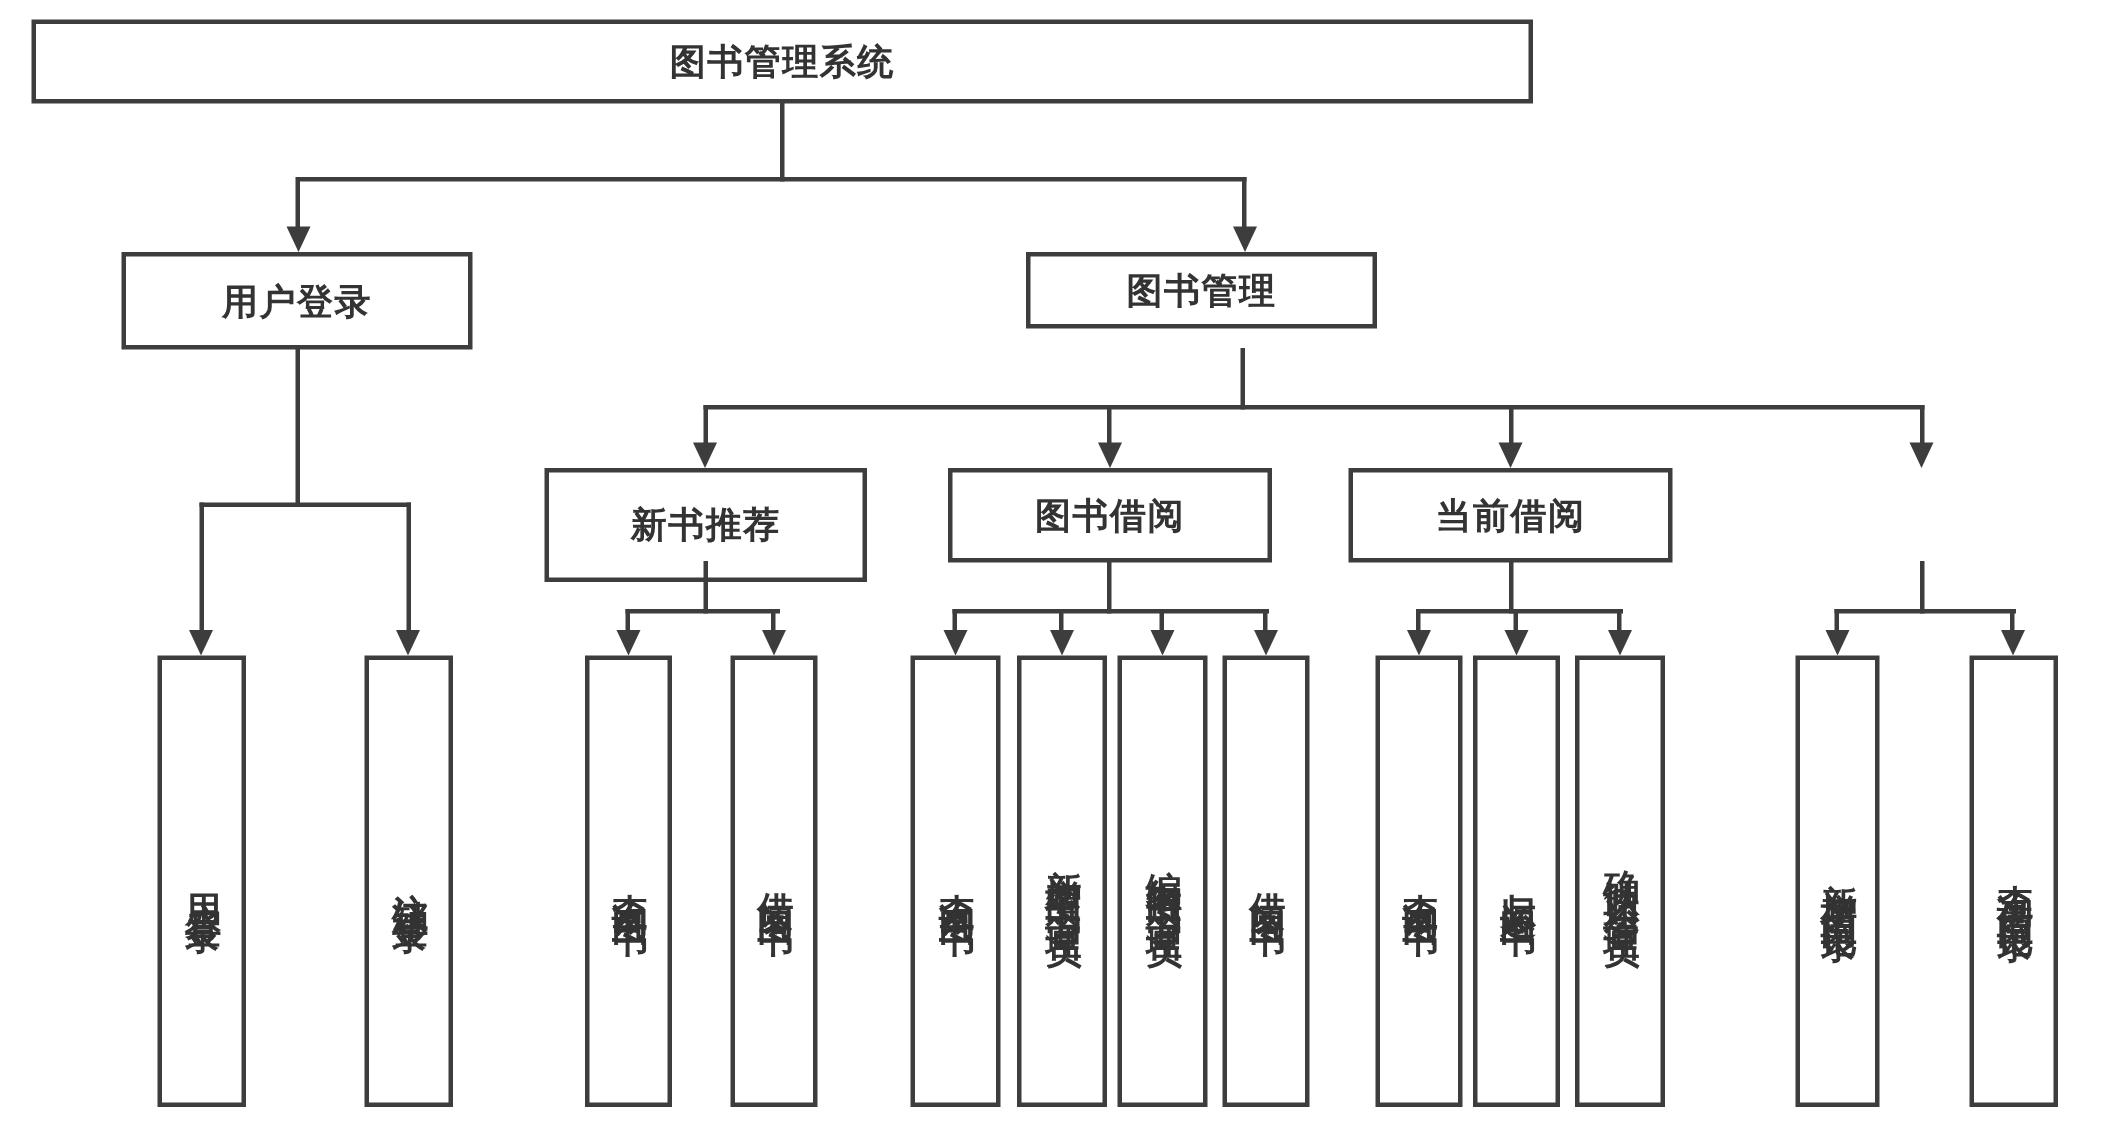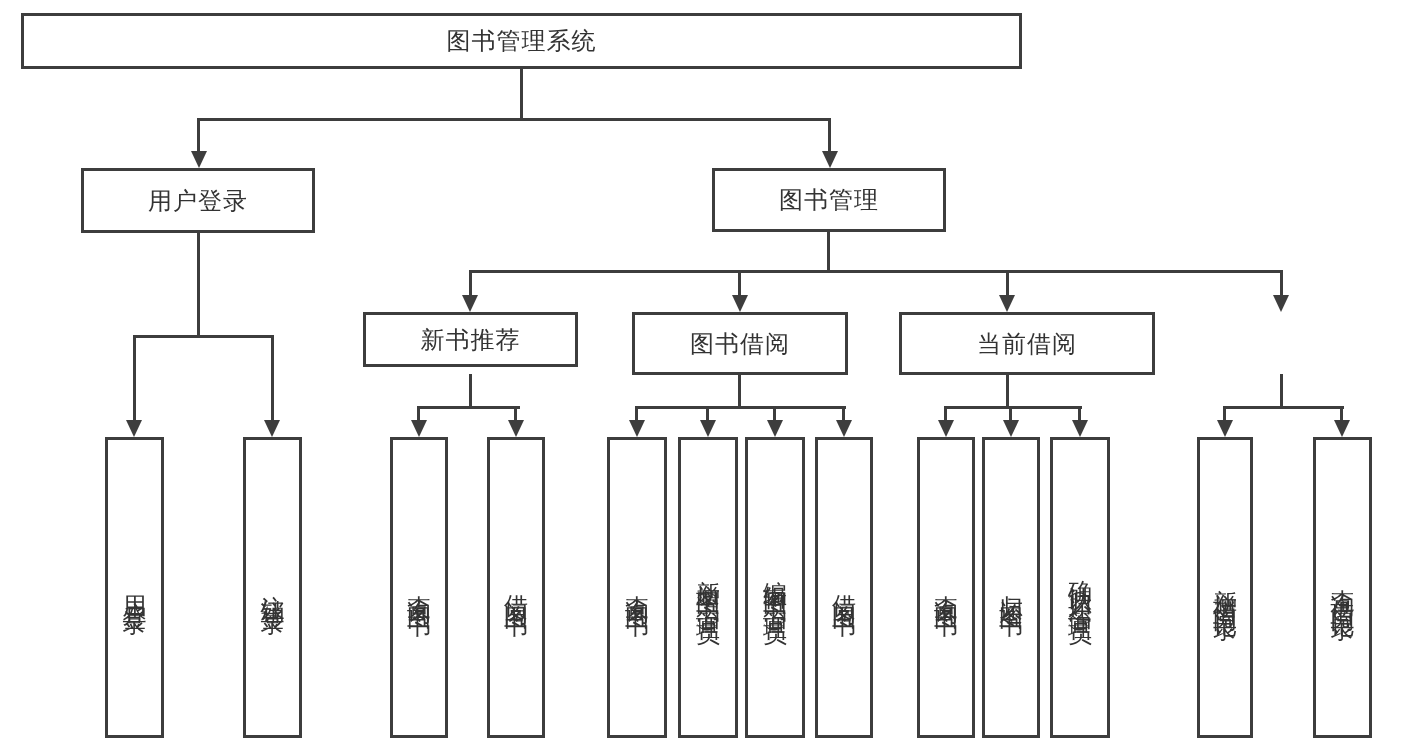--- a/index.html
+++ b/index.html
@@ -7,20 +7,21 @@
     background: #ffffff;
     font-family: "Liberation Sans", sans-serif;
   }
   #diagram {
     position: relative;
     width: 1405px;
     height: 747px;
     background: var(--background, #ffffff);
     overflow: hidden;
     color: var(--text, #333333);
+    font-weight: bold;
   }
   .box {
     position: absolute;
     box-sizing: border-box;
     border: 3px solid var(--line, #3d3d3d);
     background: #ffffff;
     display: flex;
     align-items: center;
     justify-content: center;
   }
@@ -62,21 +63,21 @@
   <div class="vl" style="left:520px; top:68px; height:53px;"></div>
   <div class="hl" style="left:198px; top:118px; width:633px;"></div>
   <div class="vl" style="left:197px; top:118px; height:36px;"></div>
   <div class="arrow" style="left:191px; top:151px;"></div>
   <div class="vl" style="left:828px; top:118px; height:36px;"></div>
   <div class="arrow" style="left:822px; top:151px;"></div>
 
   <div class="box hlabel" style="left:81px; top:168px; width:234px; height:65px;">
     <span>用户登录</span>
   </div>
-  <div class="box hlabel" style="left:712px; top:168px; width:234px; height:64px;">
+  <div class="box hlabel" style="left:684px; top:168px; width:234px; height:51px;">
     <span>图书管理</span>
   </div>
 
   <div class="vl" style="left:197px; top:232px; height:106px;"></div>
   <div class="hl" style="left:133px; top:335px; width:141px;"></div>
   <div class="vl" style="left:133px; top:335px; height:87px;"></div>
   <div class="arrow" style="left:126px; top:420px;"></div>
   <div class="vl" style="left:271px; top:335px; height:87px;"></div>
   <div class="arrow" style="left:264px; top:420px;"></div>
 
@@ -84,27 +85,27 @@
   <div class="hl" style="left:469px; top:270px; width:814px;"></div>
   <div class="vl" style="left:469px; top:270px; height:28px;"></div>
   <div class="arrow" style="left:462px; top:295px;"></div>
   <div class="vl" style="left:738px; top:270px; height:28px;"></div>
   <div class="arrow" style="left:732px; top:295px;"></div>
   <div class="vl" style="left:1006px; top:270px; height:28px;"></div>
   <div class="arrow" style="left:999px; top:295px;"></div>
   <div class="vl" style="left:1280px; top:270px; height:28px;"></div>
   <div class="arrow" style="left:1273px; top:295px;"></div>
 
-  <div class="box hlabel" style="left:363px; top:312px; width:215px; height:55px;">
+  <div class="box hlabel" style="left:363px; top:312px; width:215px; height:76px;">
     <span>新书推荐</span>
   </div>
   <div class="box hlabel" style="left:632px; top:312px; width:216px; height:63px;">
     <span>图书借阅</span>
   </div>
-  <div class="box hlabel" style="left:899px; top:312px; width:256px; height:63px;">
+  <div class="box hlabel" style="left:899px; top:312px; width:216px; height:63px;">
     <span>当前借阅</span>
   </div>
 
   <div class="vl" style="left:469px; top:374px; height:35px;"></div>
   <div class="vl" style="left:738px; top:374px; height:35px;"></div>
   <div class="vl" style="left:1006px; top:374px; height:35px;"></div>
   <div class="vl" style="left:1280px; top:374px; height:35px;"></div>
 
   <div class="hl" style="left:417px; top:406px; width:103px;"></div>
   <div class="hl" style="left:635px; top:406px; width:211px;"></div>

